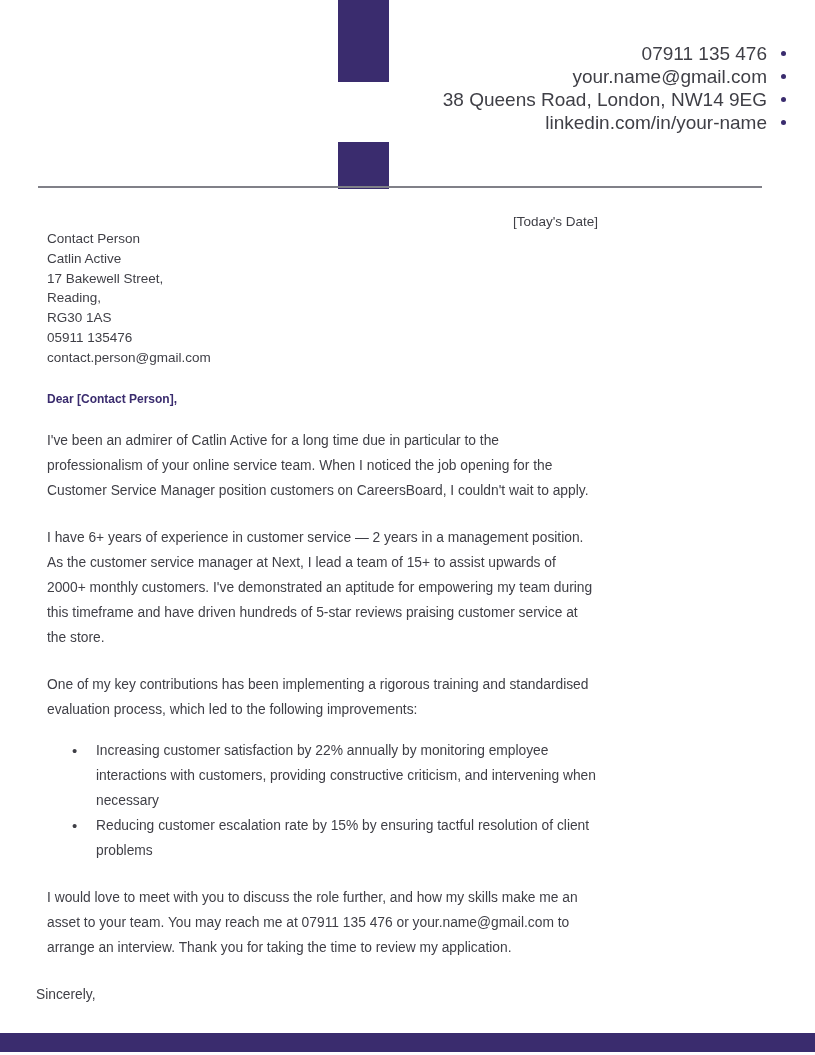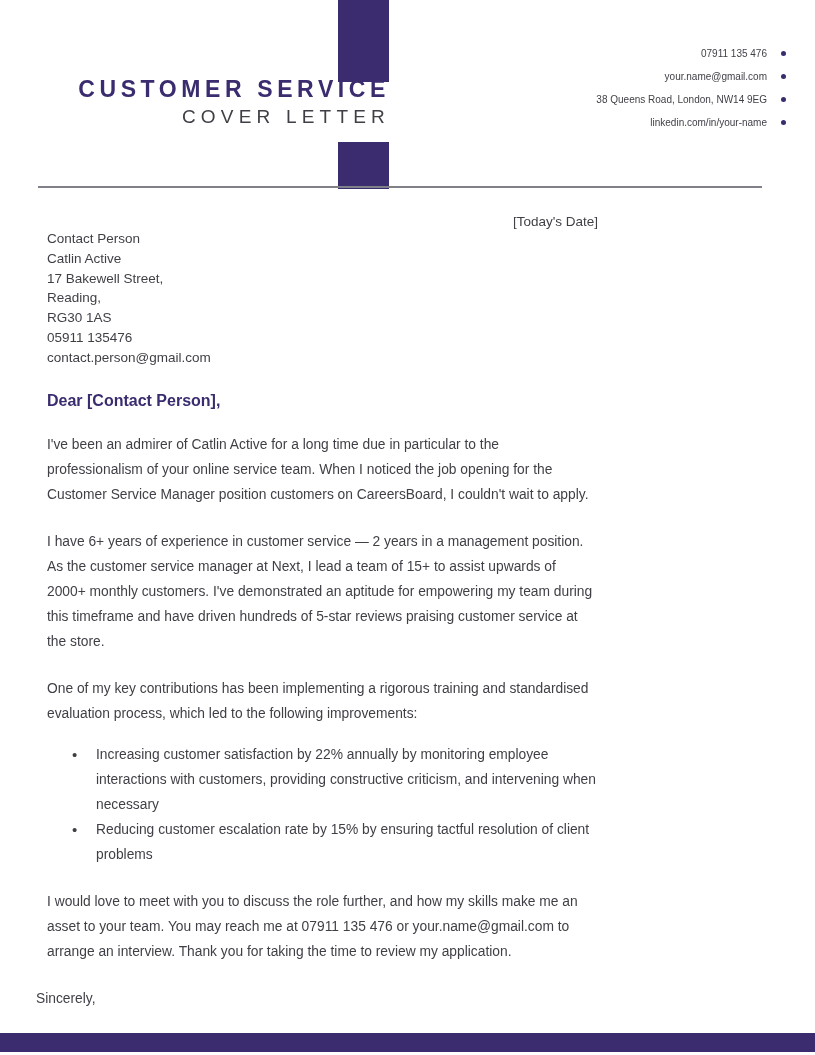--- a/index.html
+++ b/index.html
@@ -68,21 +68,21 @@
     position: absolute;
     right: 48px;
     top: 42px;
     list-style: none;
     margin: 0;
     padding: 0;
     text-align: right;
   }
   .contact-item {
     position: relative;
-    font-size: 10px;
+    font-size: 19px;
     color: #3f3f46;
     line-height: 23px;
     padding-right: 0;
     white-space: nowrap;
   }
   .contact-dot {
     position: absolute;
     right: -19px;
     top: 9px;
     width: 5px;
@@ -120,21 +120,21 @@
     padding-left: 47px;
     font-size: 13.5px;
     line-height: 19.8px;
     color: #3f3f46;
   }
   .recipient div { white-space: nowrap; }
 
   .salutation {
     margin-top: 24px;
     padding-left: 47px;
-    font-size: 16px;
+    font-size: 12px;
     font-weight: bold;
     color: #3a2c6e;
   }
 
   .para {
     margin-top: 22px;
     padding-left: 47px;
     padding-right: 48px;
     font-size: 13.8px;
     line-height: 25px;
@@ -191,24 +191,20 @@
   }
 </style>
 </head>
 <body>
 
 <div class="header">
 
   <div class="accent-block-top"></div>
   <div class="accent-block-bottom"></div>
 
-  <div class="title-wrap">
-    <div class="doc-title">CUSTOMER SERVICE</div>
-    <div class="doc-subtitle">COVER LETTER</div>
-  </div>
 
   <ul class="contact-list">
     <li class="contact-item">
       <span>07911 135 476</span>
       <span class="contact-dot"></span>
     </li>
     <li class="contact-item">
       <span>your.name@gmail.com</span>
       <span class="contact-dot"></span>
     </li>

